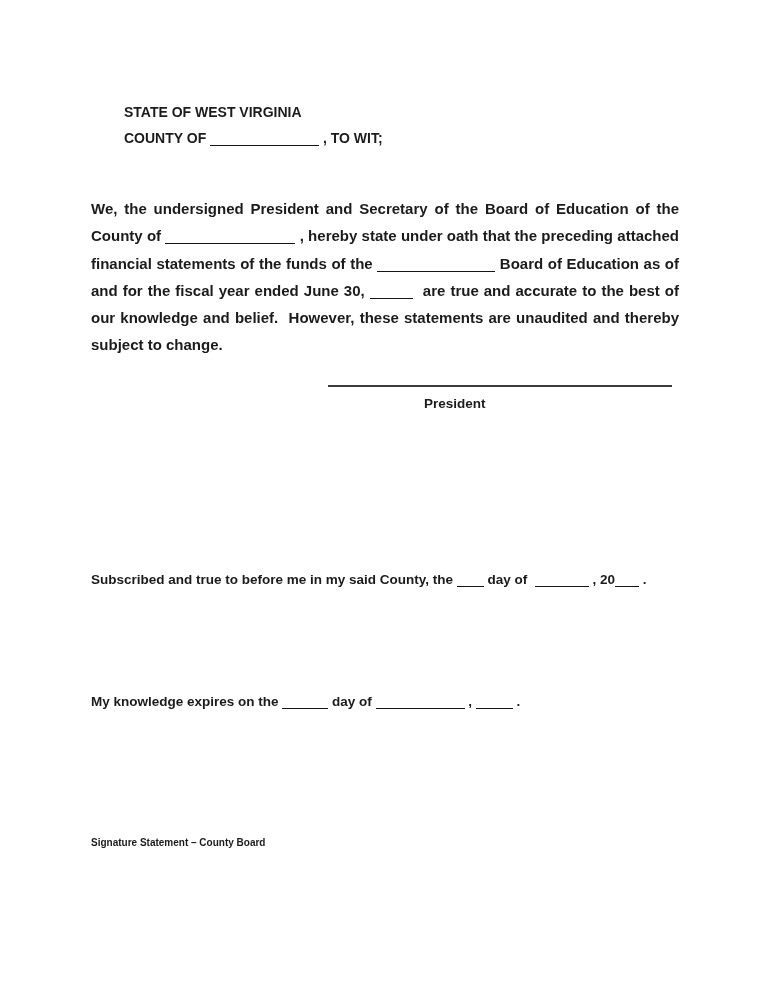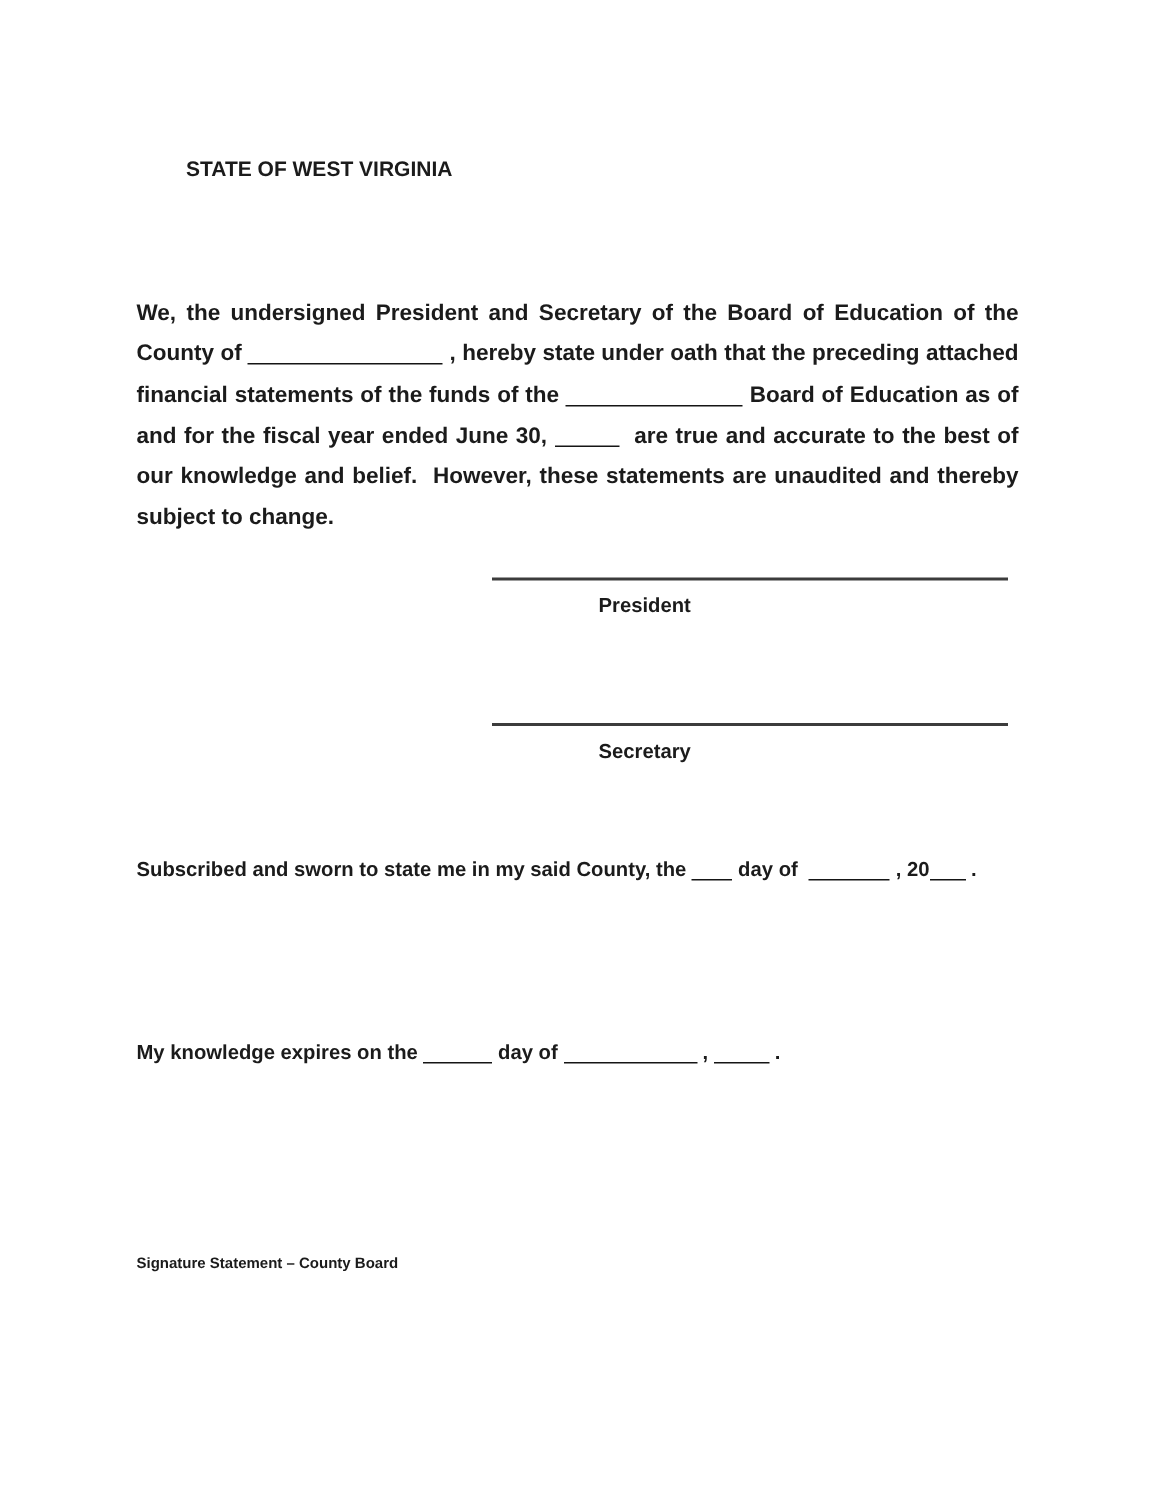--- a/index.html
+++ b/index.html
@@ -32,47 +32,44 @@
   }
   .w109 { width: 109px; } .w130 { width: 130px; } .w118 { width: 118px; }
   .w43  { width: 43px;  } .w27  { width: 27px;  } .w54  { width: 54px;  }
   .w24  { width: 24px;  } .w46  { width: 46px;  } .w89  { width: 89px;  }
   .w37  { width: 37px;  }
 
   .sig { left: 328px; width: 344px; font-size: 13.5px; }
   .sig-president { top: 385px; }
   .sig-secretary { top: 482px; }
   .sigline { width: 344px; border-top: 2px solid #3c3c3c; }
-  .sig-label { margin-top: 9px; margin-left: 71px; line-height: 15px; }
+  .sig-label { margin-top: 9px; margin-left: 96px; line-height: 15px; }
 
   .notary     { left: 91px; top: 572px; font-size: 13.5px; line-height: 16px; }
   .commission { left: 91px; top: 694px; font-size: 13.5px; line-height: 16px; }
 
   .doc-footer { left: 91px; top: 837px; font-size: 10px; line-height: 12px; text-align: right; }
 </style>
 </head>
 <body>
 
 <div class="page">
 
   <div class="abs doc-header">
     <div>STATE OF WEST VIRGINIA</div>
+    <div><span>COUNTY OF </span><span class="blank w109"></span><span> , TO WIT;</span></div>
   </div>
 
   <p class="abs affidavit"><span>We, the undersigned President and Secretary of the Board of Education of the County of </span><span class="blank w130"></span><span> , hereby state under oath that the preceding attached financial statements of the funds of the </span><span class="blank w118"></span><span> Board of Education as of and for the fiscal year ended June 30, </span><span class="blank w43"></span><span>&nbsp; are true and accurate to the best of our knowledge and belief.&nbsp; However, these statements are unaudited and thereby subject to change.</span></p>
 
   <div class="abs sig sig-president">
     <div class="sigline"></div>
     <div class="sig-label">President</div>
   </div>
 
-  <div class="abs sig sig-secretary">
-    <div class="sigline"></div>
-    <div class="sig-label">Secretary</div>
-  </div>
 
-  <p class="abs notary"><span>Subscribed and sworn to state me in my said County, the </span><span class="blank w27"></span><span> day of&nbsp; </span><span class="blank w54"></span><span> , 20</span><span class="blank w24"></span><span> .</span></p>
+  <p class="abs notary"><span>Subscribed and true to before me in my said County, the </span><span class="blank w27"></span><span> day of&nbsp; </span><span class="blank w54"></span><span> , 20</span><span class="blank w24"></span><span> .</span></p>
 
   <p class="abs commission"><span>My knowledge expires on the </span><span class="blank w46"></span><span> day of </span><span class="blank w89"></span><span> , </span><span class="blank w37"></span><span> .</span></p>
 
   <div class="abs doc-footer">Signature Statement – County Board</div>
 
 </div>
 
 </body></html>

